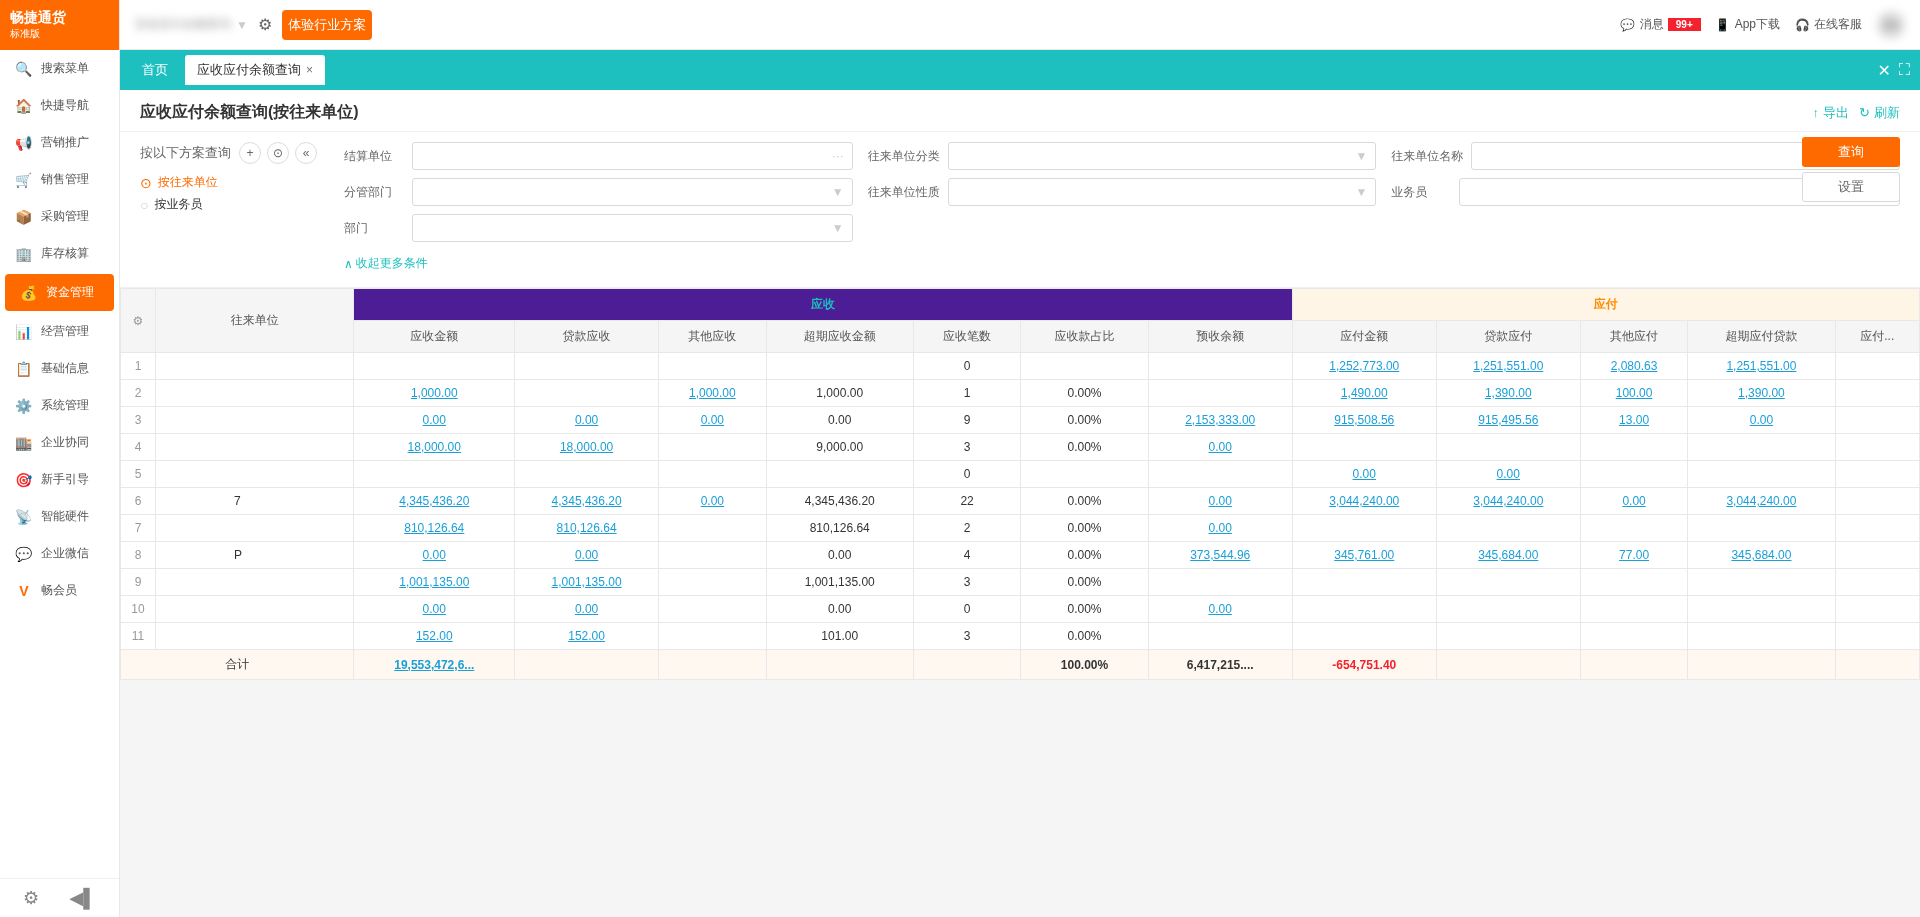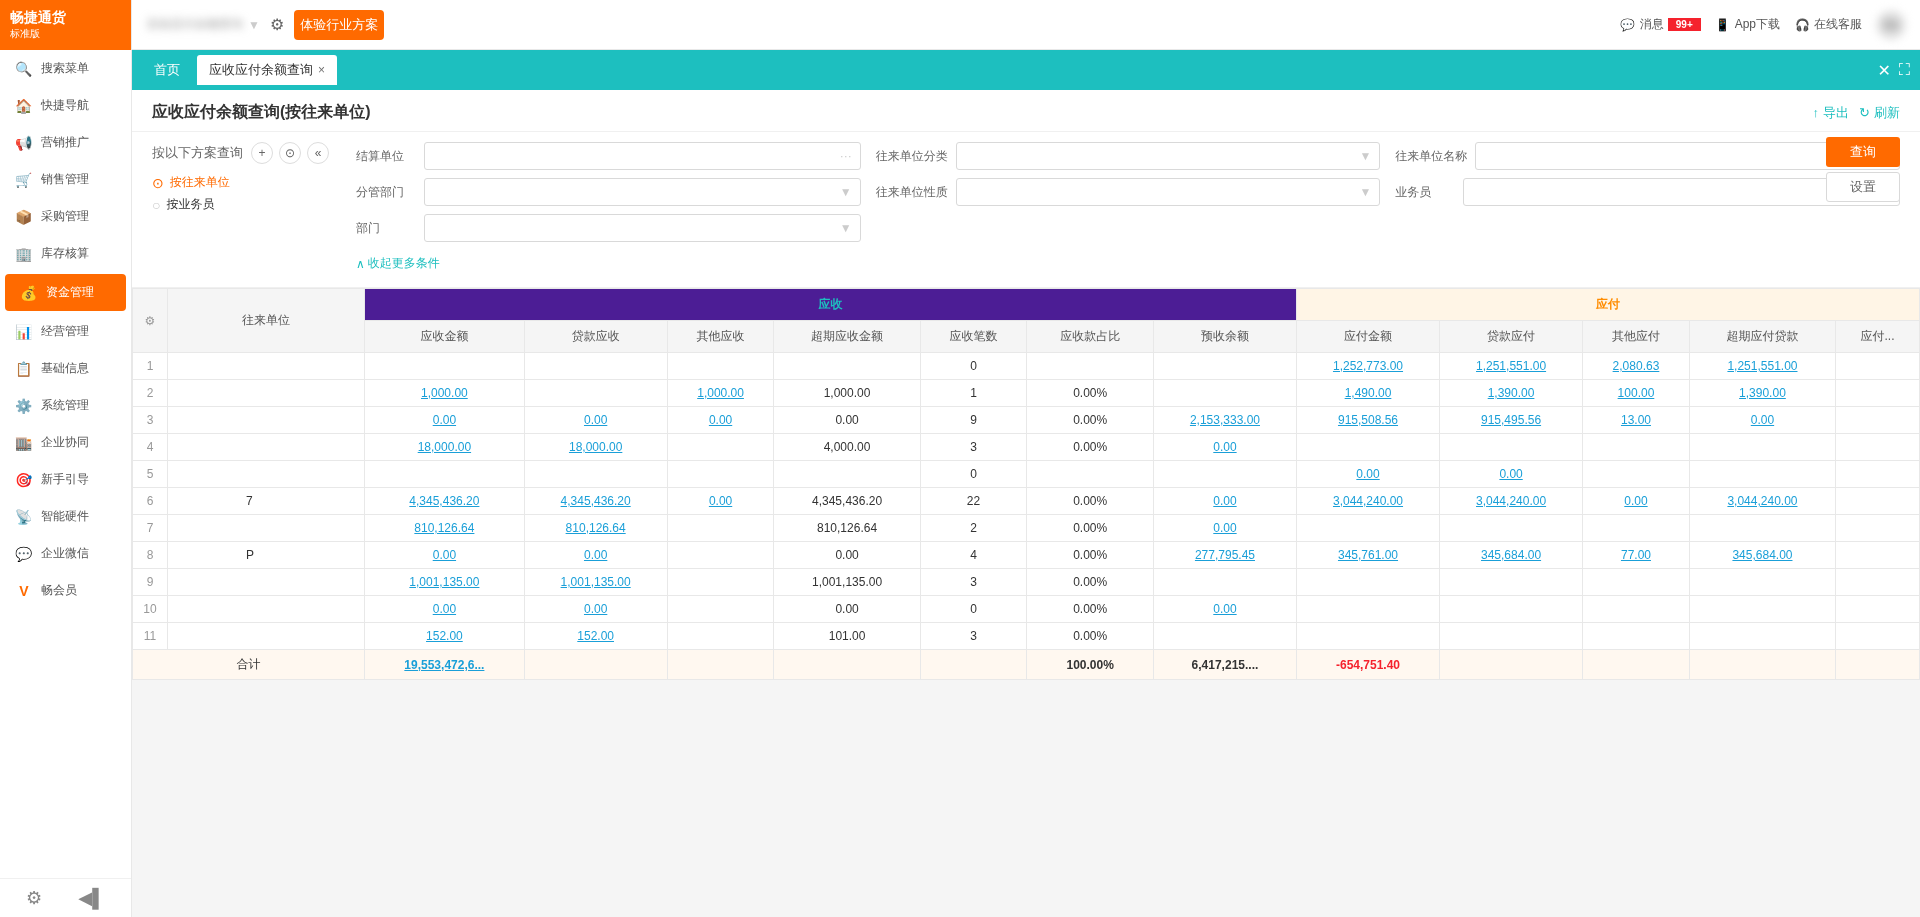--- a/index.html
+++ b/index.html
@@ -2,21 +2,21 @@
 <html><head>
   <meta charset="utf-8">
   <style>
     * { box-sizing: border-box; margin: 0; padding: 0; }
     body { font-family: 'Microsoft YaHei', Arial, sans-serif; font-size: 12px; background: #f0f2f5; color: #333; overflow: hidden; }
     
     
     .app-container { display: flex; height: 917px; width: 1920px; }
     
     
-    .sidebar { width: 132px; background: #fff; display: flex; flex-direction: column; border-right: 1px solid #e8e8e8; flex-shrink: 0; }
+    .sidebar { width: 120px; background: #fff; display: flex; flex-direction: column; border-right: 1px solid #e8e8e8; flex-shrink: 0; }
     .sidebar-logo { height: 50px; background: #ff6a00; display: flex; align-items: center; padding: 0 10px; }
     .sidebar-logo-text { color: #fff; font-size: 14px; font-weight: bold; }
     .sidebar-logo-sub { color: #fff; font-size: 10px; }
     .sidebar-item { display: flex; align-items: center; padding: 10px 15px; cursor: pointer; color: #555; gap: 8px; }
     .sidebar-item.active { background: #ff6a00; color: #fff; border-radius: 4px; margin: 2px 5px; }
     .sidebar-item .icon { font-size: 14px; width: 18px; text-align: center; }
     .sidebar-bottom { margin-top: auto; padding: 10px 0; border-top: 1px solid #f0f0f0; display: flex; justify-content: space-around; padding: 8px; }
     .sidebar-bottom-btn { cursor: pointer; color: #888; font-size: 18px; }
 
     
@@ -60,21 +60,21 @@
     .query-action-btn { width: 22px; height: 22px; border: 1px solid #ddd; border-radius: 50%; display: flex; align-items: center; justify-content: center; cursor: pointer; font-size: 12px; color: #666; }
     .radio-group { display: flex; flex-direction: column; gap: 5px; margin-top: 5px; }
     .radio-item { display: flex; align-items: center; gap: 6px; cursor: pointer; }
     .radio-active { color: #ff6a00; }
     .query-row { display: flex; align-items: center; gap: 8px; }
     .query-field-label { color: #666; font-size: 12px; white-space: nowrap; min-width: 60px; }
     .query-field { flex: 1; border: 1px solid #d9d9d9; border-radius: 3px; padding: 4px 8px; font-size: 12px; display: flex; align-items: center; justify-content: space-between; min-height: 28px; background: #fff; cursor: pointer; }
     .query-field-dots { color: #ccc; }
     .collapse-btn { color: #1dbfbf; cursor: pointer; font-size: 12px; display: flex; align-items: center; gap: 3px; text-align: center; padding: 5px 0; }
     
-    .btn-query { background: #ff6a00; color: #fff; border: none; padding: 6px 24px; border-radius: 3px; cursor: pointer; font-size: 13px; }
+    .btn-query { background: #ff6a00; color: #fff; border: none; padding: 6px 36px; border-radius: 3px; cursor: pointer; font-size: 13px; }
     .btn-setting { background: #fff; color: #666; border: 1px solid #d9d9d9; padding: 5px 15px; border-radius: 3px; cursor: pointer; font-size: 13px; }
 
     
     .table-area { padding: 0 0 0; background: #fff; }
     .table-wrapper { overflow: auto; max-height: 520px; }
     table { width: 100%; border-collapse: collapse; font-size: 12px; }
     thead { position: sticky; top: 0; z-index: 10; }
     th { background: #f5f5f5; border: 1px solid #e8e8e8; padding: 7px 8px; text-align: center; color: #555; font-weight: normal; white-space: nowrap; }
     td { border: 1px solid #e8e8e8; padding: 6px 8px; text-align: center; white-space: nowrap; color: #333; }
     .td-link { color: #1a9fd8; text-decoration: underline; cursor: pointer; }
@@ -411,21 +411,21 @@
     </tr>
                   <tr>
       <td class="row-num">4</td>
       <td style="text-align:left;padding-left:8px;">
         <span style="filter:blur(4px);">&nbsp;&nbsp;&nbsp;&nbsp;&nbsp;&nbsp;&nbsp;&nbsp;&nbsp;&nbsp;&nbsp;&nbsp;&nbsp;&nbsp;&nbsp;&nbsp;&nbsp;&nbsp;&nbsp;&nbsp;</span>
         
       </td>
       <td class="td-link">18,000.00</td>
       <td class="td-link">18,000.00</td>
       <td class=""></td>
-      <td>4,000.00</td>
+      <td>9,000.00</td>
       <td>3</td>
       <td>0.00%</td>
       <td class="td-link">0.00</td>
       <td class=""></td>
       <td class=""></td>
       <td class=""></td>
       <td class=""></td>
       <td></td>
     </tr>
                   <tr>
@@ -490,21 +490,21 @@
       <td style="text-align:left;padding-left:8px;">
         <span style="filter:blur(4px);">&nbsp;&nbsp;&nbsp;&nbsp;&nbsp;&nbsp;&nbsp;&nbsp;&nbsp;&nbsp;&nbsp;&nbsp;&nbsp;&nbsp;&nbsp;&nbsp;&nbsp;&nbsp;&nbsp;&nbsp;</span>
         <span>P</span>
       </td>
       <td class="td-link">0.00</td>
       <td class="td-link">0.00</td>
       <td class=""></td>
       <td>0.00</td>
       <td>4</td>
       <td>0.00%</td>
-      <td class="td-link">277,795.45</td>
+      <td class="td-link">373,544.96</td>
       <td class="td-link">345,761.00</td>
       <td class="td-link">345,684.00</td>
       <td class="td-link">77.00</td>
       <td class="td-link">345,684.00</td>
       <td></td>
     </tr>
                   <tr>
       <td class="row-num">9</td>
       <td style="text-align:left;padding-left:8px;">
         <span style="filter:blur(4px);">&nbsp;&nbsp;&nbsp;&nbsp;&nbsp;&nbsp;&nbsp;&nbsp;&nbsp;&nbsp;&nbsp;&nbsp;&nbsp;&nbsp;&nbsp;&nbsp;&nbsp;&nbsp;&nbsp;&nbsp;</span>

